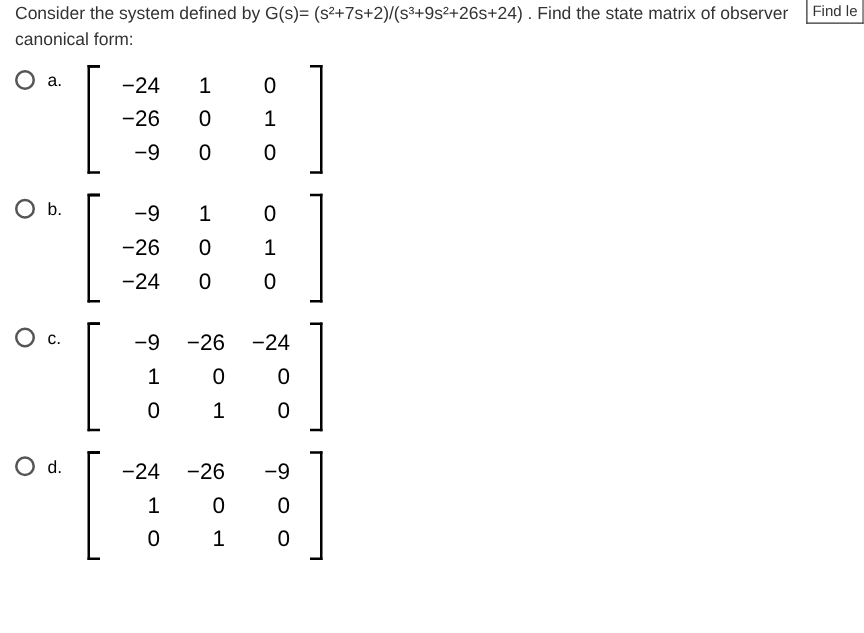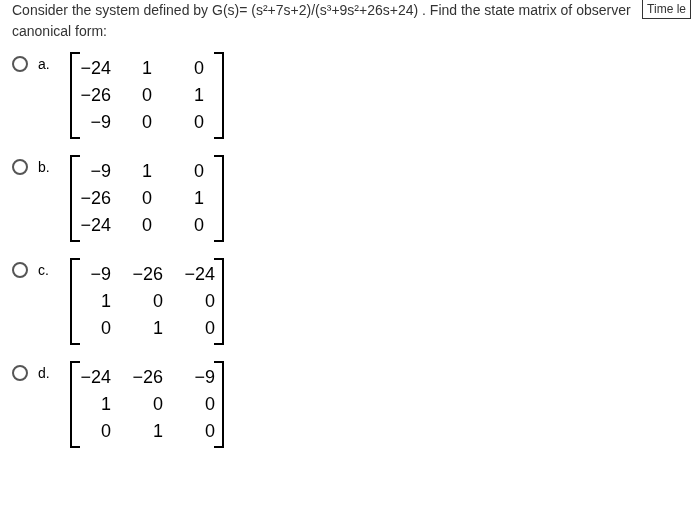--- a/index.html
+++ b/index.html
@@ -62,21 +62,21 @@
     .cell.center {
       text-align: center;
     }
     .matrix-wrap {
       display: inline-block;
       position: relative;
     }
     .mat-inner {
       display: grid;
       gap: 6px 20px;
-      padding: 6px 7px;
+      padding: 6px 24px;
       font-size: 18px;
       border-left: 2px solid #000;
       border-right: 2px solid #000;
       position: relative;
     }
     .mat-inner::before, .mat-inner::after {
       content: '';
       position: absolute;
       width: 8px;
       height: 2px;
@@ -84,21 +84,21 @@
     }
     .mat-inner .tl { position: absolute; top: 0; left: -2px; width: 10px; height: 2px; background: #000; }
     .mat-inner .tr { position: absolute; top: 0; right: -2px; width: 10px; height: 2px; background: #000; }
     .mat-inner .bl { position: absolute; bottom: 0; left: -2px; width: 10px; height: 2px; background: #000; }
     .mat-inner .br { position: absolute; bottom: 0; right: -2px; width: 10px; height: 2px; background: #000; }
   </style>
 </head>
 <body>
 
 <div class="timer-box">
-  <span>Time le</span>
+  <span>Find le</span>
 </div>
 
 <div class="question-text">
   <span>Consider the system defined by G(s)= (s²+7s+2)/(s³+9s²+26s+24) . Find the state matrix of observer canonical form:</span>
 </div>
 
 <div class="options">
 
   <div class="option">
     <div class="radio"></div>

